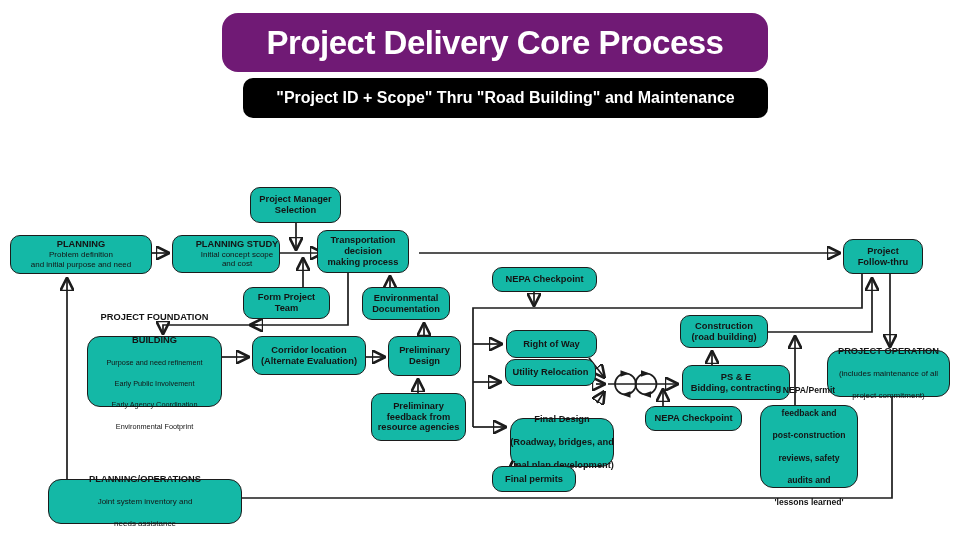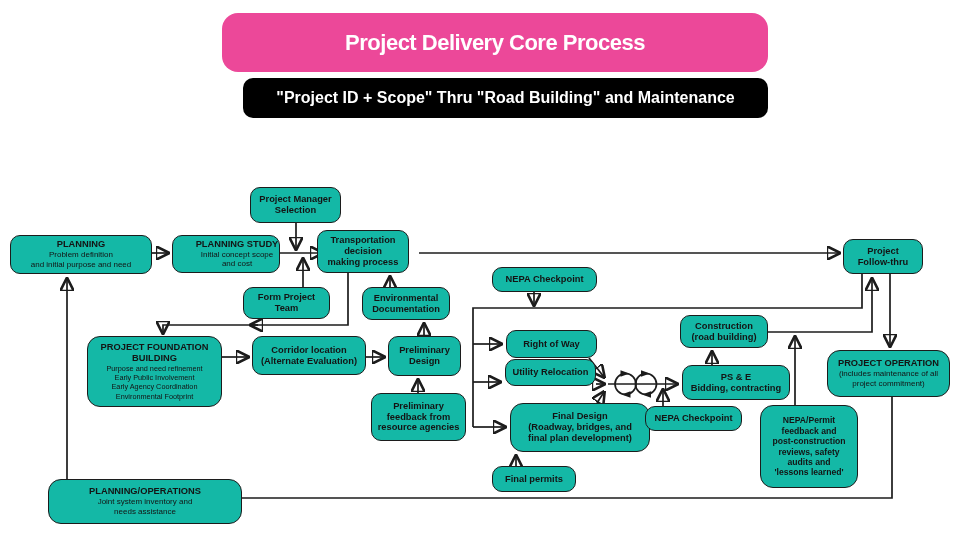--- a/index.html
+++ b/index.html
@@ -4,28 +4,28 @@
 <style>
   html,body{margin:0;padding:0;background:#ffffff;}
   .stage{position:relative;width:980px;height:557px;background:#ffffff;overflow:hidden;
          font-family:"Liberation Sans",sans-serif;color:#141414;}
   svg.wires{position:absolute;left:0;top:0;width:980px;height:557px;z-index:1;}
   svg.wires path, svg.wires circle{stroke:#1c1c1c;stroke-width:1.7px;fill:none;}
   svg.wires polygon{fill:#1c1c1c;stroke:none;}
   .node{position:absolute;box-sizing:border-box;background:#14b8a6;border:1.7px solid #1c1c1c;
         border-radius:10px;display:flex;flex-direction:column;align-items:center;
         justify-content:center;text-align:center;z-index:2;padding:1px 2px;}
-  .r14{border-radius:13px;}
+  .r14{border-radius:13px;gap:12px;}
   .b{font-weight:bold;font-size:9.3px;line-height:1.18;white-space:nowrap;}
   .b2{font-weight:bold;font-size:8.6px;line-height:1.22;white-space:nowrap;}
   .s{font-size:8px;line-height:1.22;white-space:nowrap;}
   .xs{font-size:7.3px;line-height:1.3;white-space:nowrap;}
-  .banner-title{position:absolute;left:222px;top:13px;width:546px;height:59px;background:#ec4899;
+  .banner-title{position:absolute;left:222px;top:13px;width:546px;height:59px;background:#701a75;
         border-radius:16px;color:#fff;display:flex;align-items:center;justify-content:center;
-        font-weight:bold;font-size:22px;letter-spacing:-0.5px;z-index:3;}
+        font-weight:bold;font-size:33px;letter-spacing:-0.5px;z-index:3;}
   .banner-sub{position:absolute;left:243px;top:78px;width:525px;height:40px;background:#000;
         border-radius:10px;color:#fff;display:flex;align-items:center;justify-content:center;
         font-weight:bold;font-size:16px;z-index:3;}
 </style>
 </head>
 <body>
 
 <div class="stage">
 
   <div class="banner-title">Project Delivery Core Process</div>
@@ -149,21 +149,21 @@
   </div>
 
   <div class="node" style="left:506px;top:330px;width:91px;height:28px;">
     <div class="b">Right of Way</div>
   </div>
 
   <div class="node" style="left:505px;top:359px;width:91px;height:27px;">
     <div class="b">Utility Relocation</div>
   </div>
 
-  <div class="node r14" style="left:510px;top:403px;width:140px;height:49px;">
+  <div class="node r14" style="left:510px;top:418px;width:104px;height:49px;">
     <div class="b">Final Design</div>
     <div class="b">(Roadway, bridges, and</div>
     <div class="b">final plan development)</div>
   </div>
 
   <div class="node" style="left:492px;top:466px;width:84px;height:26px;">
     <div class="b">Final permits</div>
   </div>
 
   <div class="node" style="left:645px;top:406px;width:97px;height:25px;">

